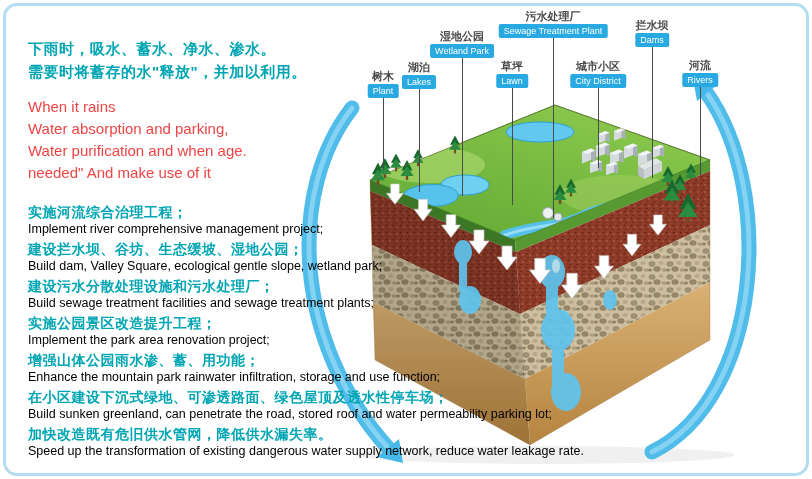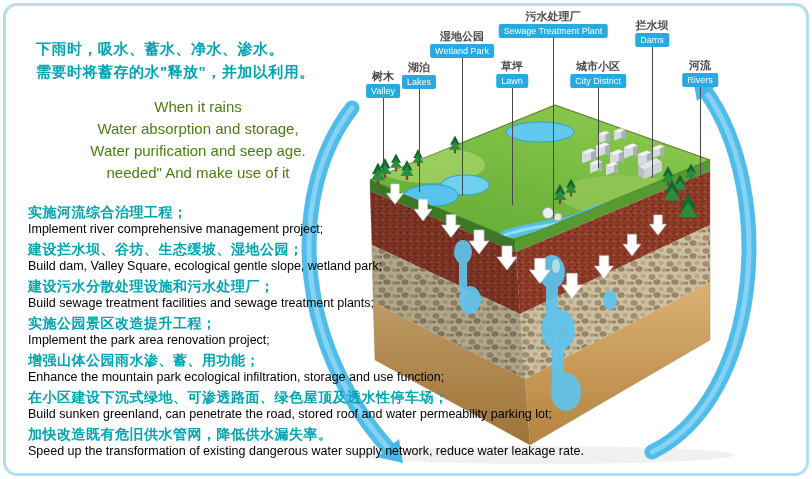--- a/index.html
+++ b/index.html
@@ -4,23 +4,23 @@
 <style>
   * { margin:0; padding:0; box-sizing:border-box; }
   html,body { width:812px; height:479px; background:#ffffff; overflow:hidden;
               font-family:"Liberation Sans","DejaVu Sans",sans-serif; }
   .page { position:absolute; left:0; top:0; width:812px; height:479px; background:#fff; }
   .frame { position:absolute; inset:3px; border:3px solid #b5ddf1; border-radius:14px;
            pointer-events:none; z-index:6; }
   .diagram-svg { position:absolute; left:0; top:0; z-index:1; }
 
   .intro { position:absolute; left:28px; top:37px; width:340px; z-index:3; }
-  .intro-zh div { font-size:15px; font-weight:700; color:#00a5b3; line-height:23px; letter-spacing:.5px;margin-left:8px; }
+  .intro-zh div { font-size:15px; font-weight:700; color:#00a5b3; line-height:23px; letter-spacing:.5px; }
   .intro-en { margin-top:13px; }
-  .intro-en div { font-size:15px; color:#4d7c0f; line-height:22px;text-align:center; }
+  .intro-en div { font-size:15px; color:#ef4444; line-height:22px; }
 
   .measures { position:absolute; left:28px; top:203px; width:640px; z-index:3; }
   .measure { margin-bottom:3px; }
   .m-zh { color:#00a5b3; font-weight:700; font-size:14px; line-height:19px; letter-spacing:.5px; }
   .m-en { color:#000000; font-size:12.5px; line-height:15px; }
 
   .callout { position:absolute; transform:translateX(-50%); display:flex; flex-direction:column;
              align-items:center; z-index:4; }
   .c-zh { color:#4a4a4a; font-weight:700; font-size:11px; line-height:12px; white-space:nowrap; }
   .c-en { margin-top:2px; background:#29a9e1; color:#fff; font-size:9px; line-height:10px;
@@ -189,21 +189,21 @@
   <div class="lead" style="left:419px;top:88px;height:104px"></div>
   <div class="lead" style="left:462px;top:56px;height:140px"></div>
   <div class="lead" style="left:512px;top:86px;height:119px"></div>
   <div class="lead" style="left:553px;top:36px;height:182px"></div>
   <div class="lead" style="left:598px;top:86px;height:82px"></div>
   <div class="lead" style="left:652px;top:45px;height:133px"></div>
   <div class="lead" style="left:700px;top:85px;height:90px"></div>
 
   <div class="callout" style="left:383px;top:70px">
     <div class="c-zh">树木</div>
-    <div class="c-en">Valley</div>
+    <div class="c-en">Plant</div>
   </div>
   <div class="callout" style="left:419px;top:61px">
     <div class="c-zh">湖泊</div>
     <div class="c-en">Lakes</div>
   </div>
   <div class="callout" style="left:462px;top:30px">
     <div class="c-zh">湿地公园</div>
     <div class="c-en">Wetland Park</div>
   </div>
   <div class="callout" style="left:512px;top:60px">
@@ -227,22 +227,22 @@
     <div class="c-en">Rivers</div>
   </div>
 
   <div class="intro">
     <div class="intro-zh">
       <div>下雨时，吸水、蓄水、净水、渗水。</div>
       <div>需要时将蓄存的水"释放"，并加以利用。</div>
     </div>
     <div class="intro-en">
       <div>When it rains</div>
-      <div>Water absorption and storage,</div>
-      <div>Water purification and seep age.</div>
+      <div>Water absorption and parking,</div>
+      <div>Water purification and when age.</div>
       <div>needed" And make use of it</div>
     </div>
   </div>
 
   <div class="measures">
     <div class="measure">
       <div class="m-zh">实施河流综合治理工程；</div>
       <div class="m-en">Implement river comprehensive management project;</div>
     </div>
     <div class="measure">
@@ -252,21 +252,21 @@
     <div class="measure">
       <div class="m-zh">建设污水分散处理设施和污水处理厂；</div>
       <div class="m-en">Build sewage treatment facilities and sewage treatment plants;</div>
     </div>
     <div class="measure">
       <div class="m-zh">实施公园景区改造提升工程；</div>
       <div class="m-en">Implement the park area renovation project;</div>
     </div>
     <div class="measure">
       <div class="m-zh">增强山体公园雨水渗、蓄、用功能；</div>
-      <div class="m-en">Enhance the mountain park ecological infiltration, storage and use function;</div>
+      <div class="m-en">Enhance the mountain park rainwater infiltration, storage and use function;</div>
     </div>
     <div class="measure">
       <div class="m-zh">在小区建设下沉式绿地、可渗透路面、绿色屋顶及透水性停车场；</div>
       <div class="m-en">Build sunken greenland, can penetrate the road, stored roof and water permeability parking lot;</div>
     </div>
     <div class="measure">
       <div class="m-zh">加快改造既有危旧供水管网，降低供水漏失率。</div>
       <div class="m-en">Speed up the transformation of existing dangerous water supply network, reduce water leakage rate.</div>
     </div>
   </div>

